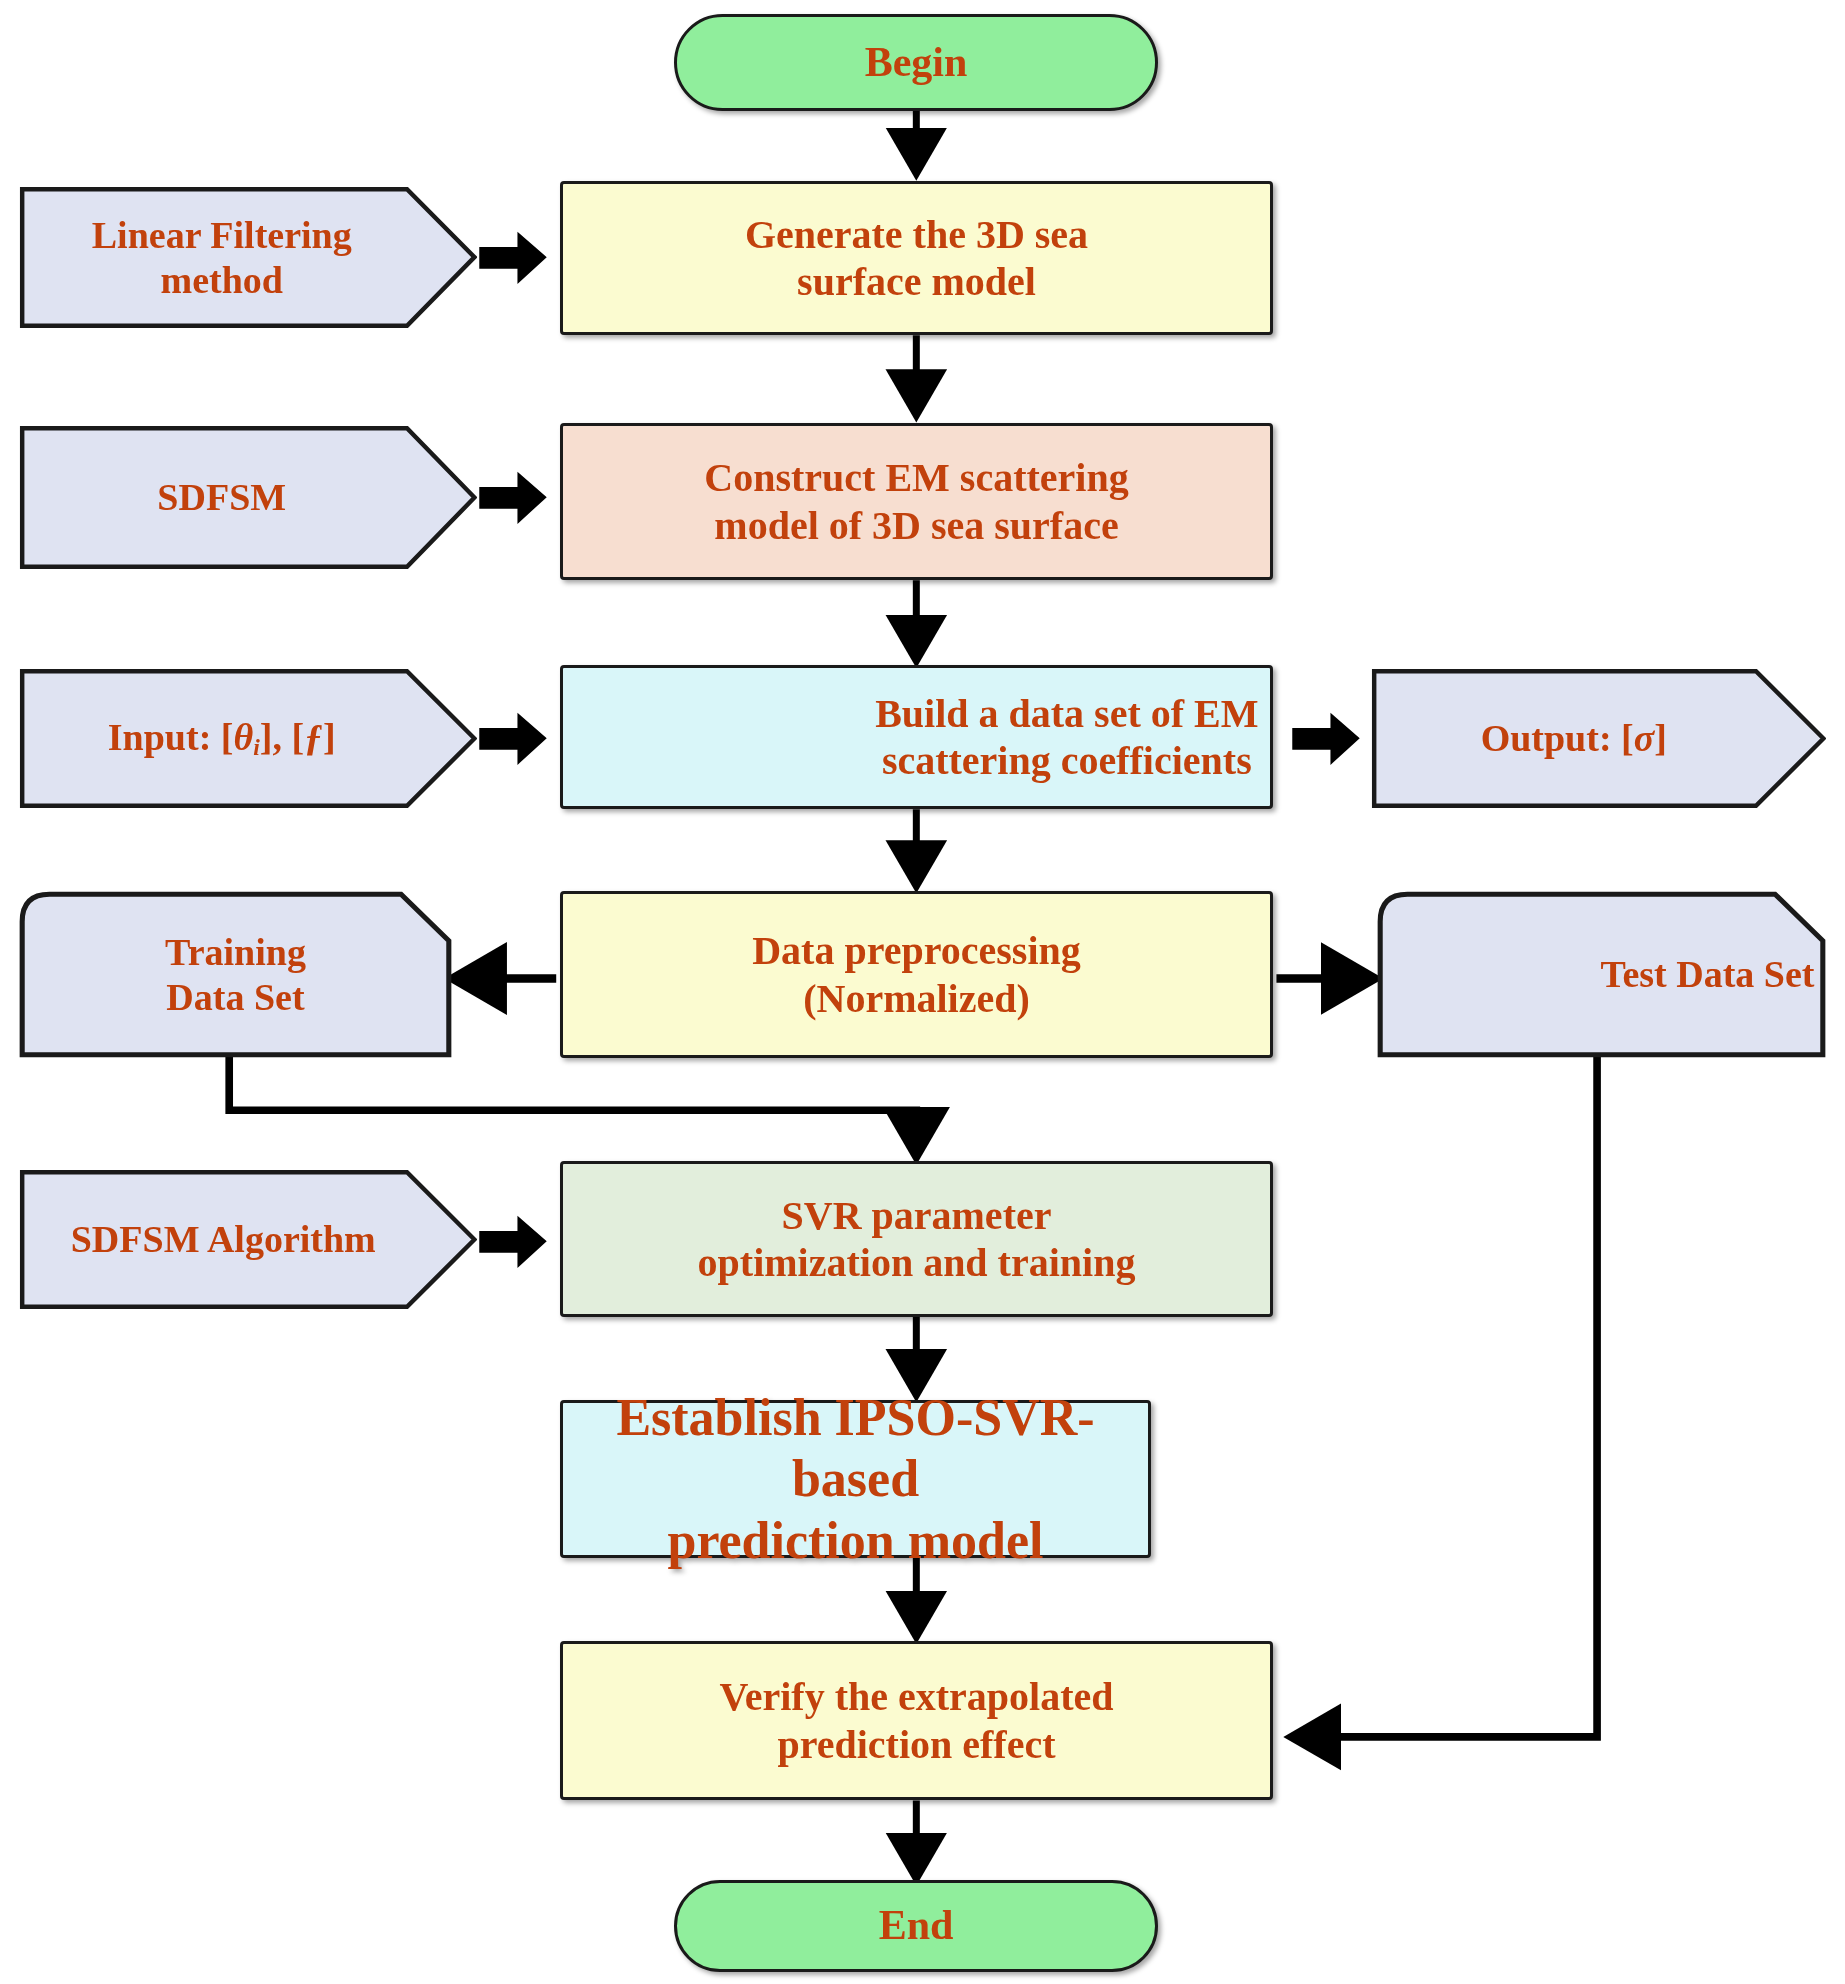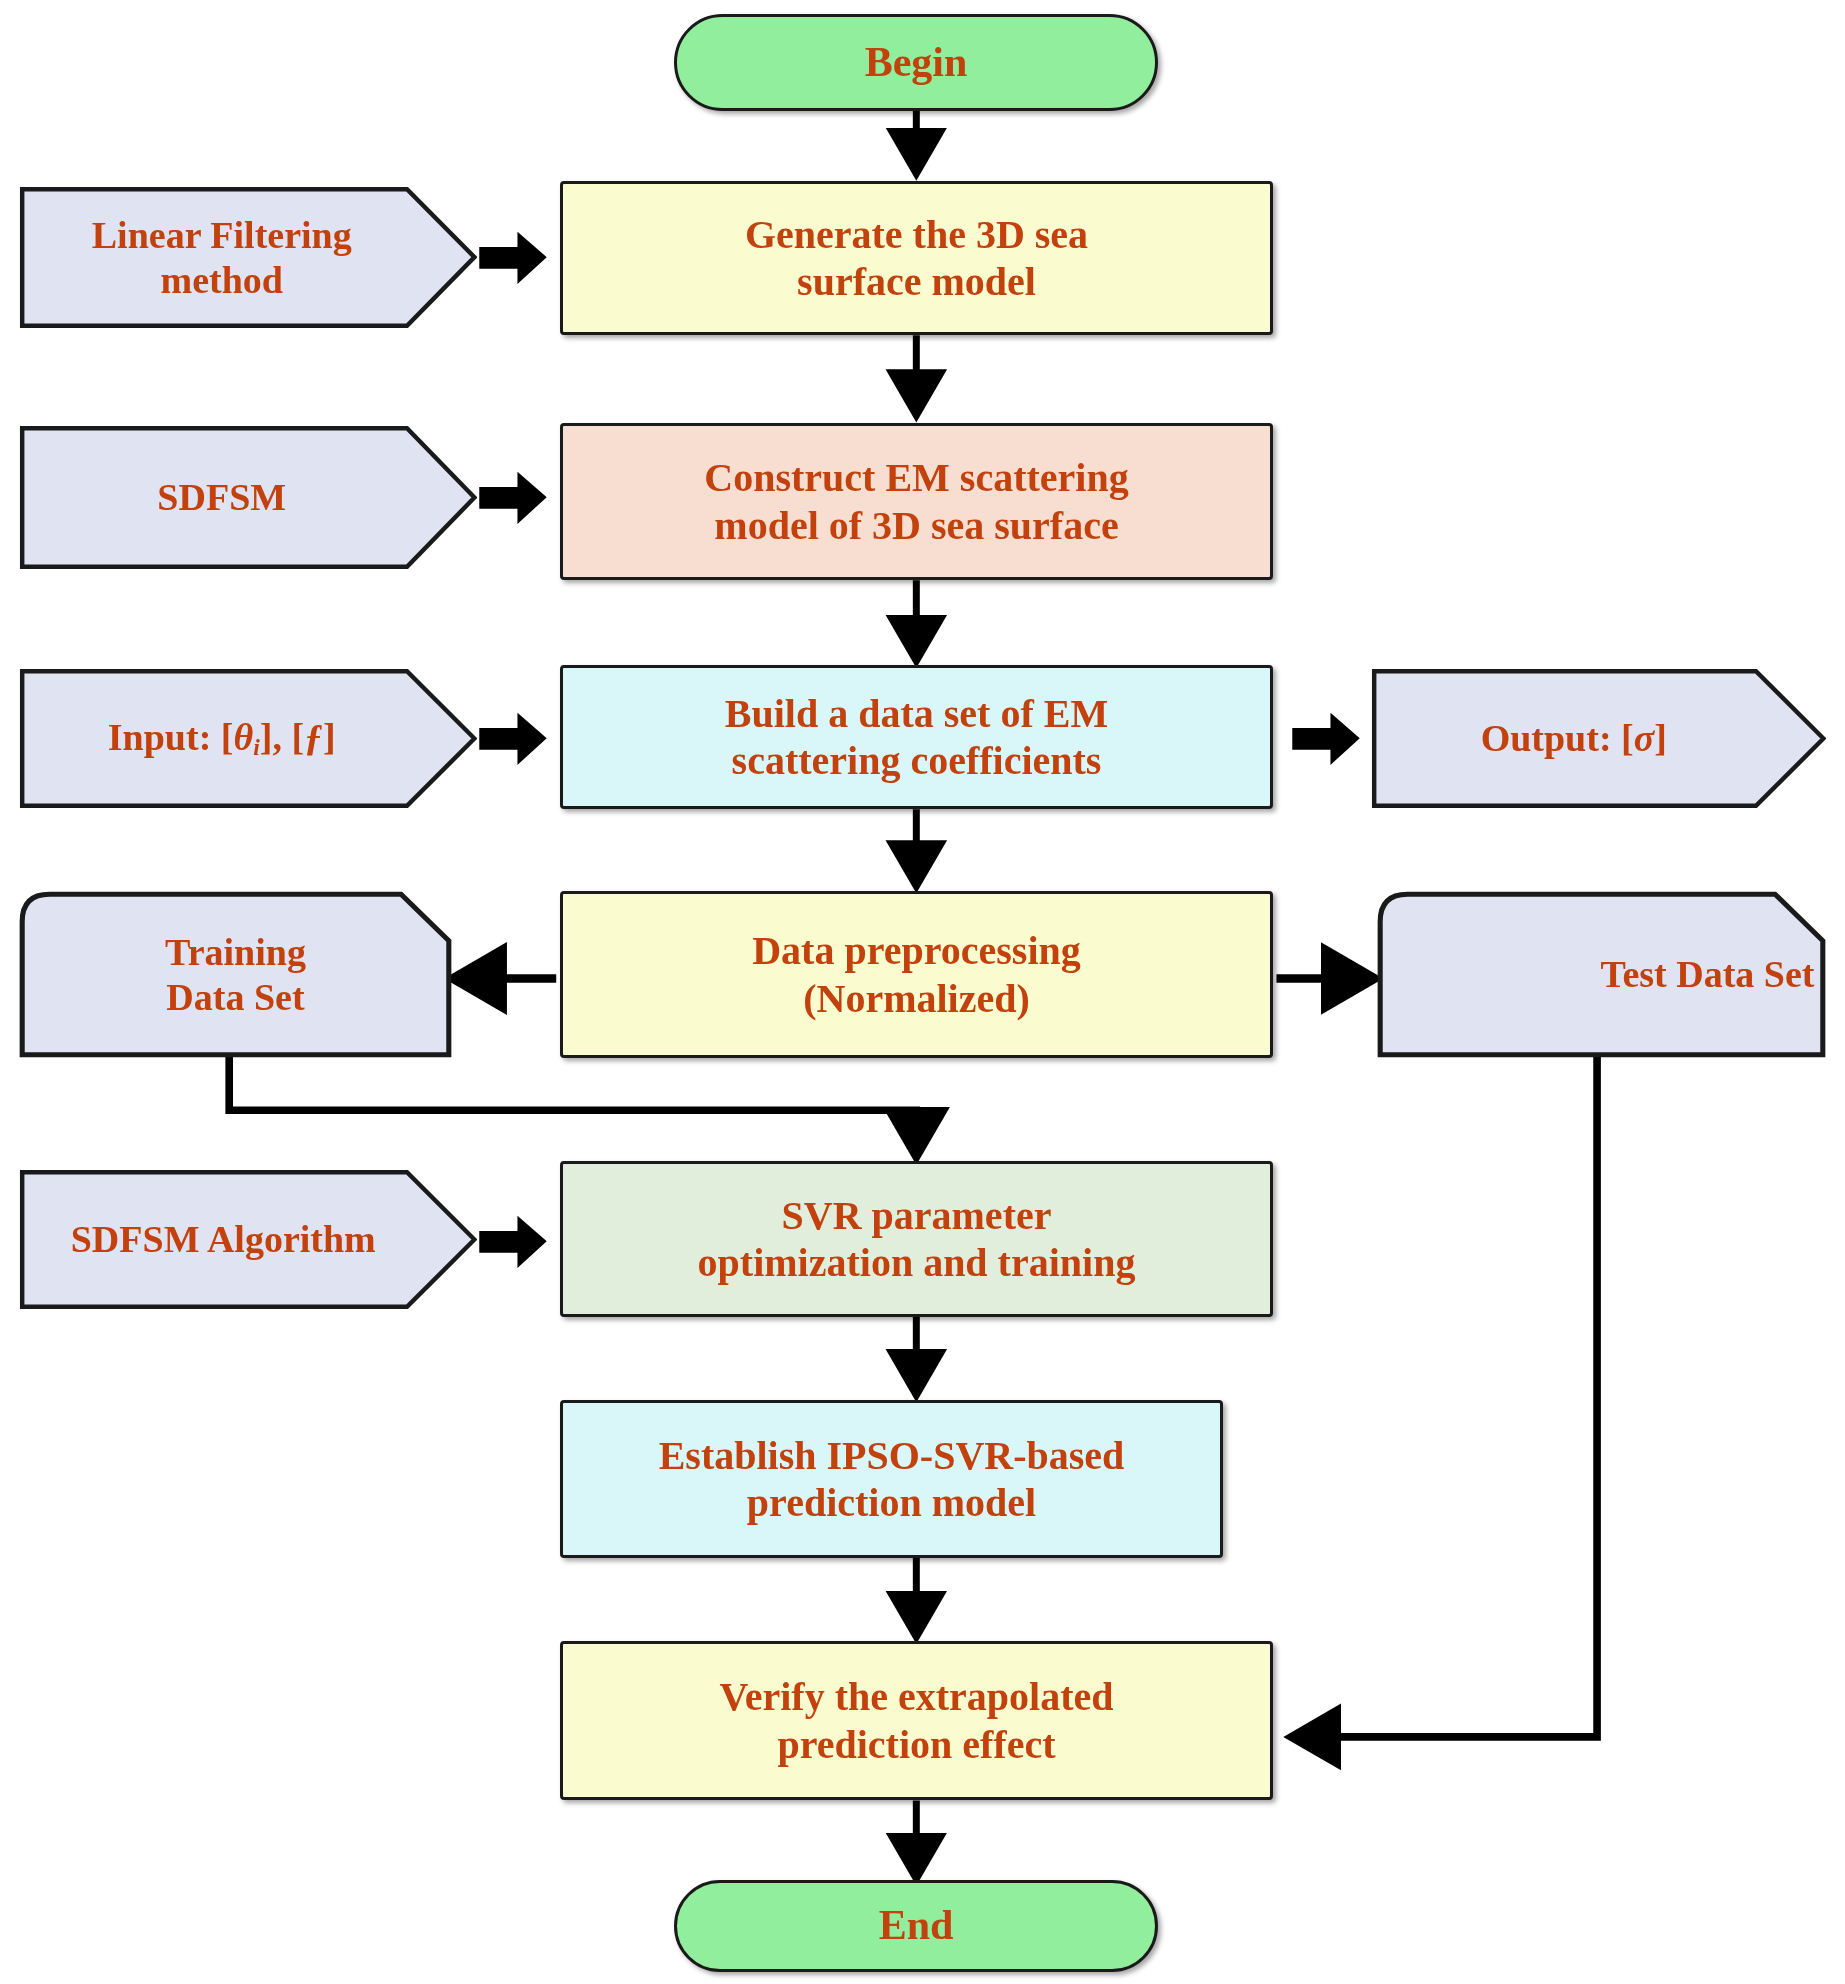--- a/index.html
+++ b/index.html
@@ -183,21 +183,21 @@
     </svg>
     <span class="txt" style="padding-right:64px;">Input:&nbsp;[<span class="math-i">θ</span><sub class="mini">i</sub>],&nbsp;[<span class="math-i">ƒ</span>]</span>
   </div>
 
   <div class="fatarrow" style="left:478px; top:705px; width:70px; height:67px;">
     <svg viewBox="0 0 110 105" width="70" height="67">
       <path d="M2,36 L62,36 L62,12 L108,52 L62,94 L62,70 L2,70 Z" fill="#000"></path>
     </svg>
   </div>
 
-  <div class="node process" style="left:560px; top:665px; width:713px; height:144px; background:#d9f6f9; font-size:40px;">
+  <div class="node process" style="left:560px; top:665px; width:713px; height:144px; background:#d9f6f9; font-size:40px;justify-content:flex-end;">
     <span class="txt">Build a data set of EM
 scattering coefficients</span>
   </div>
 
   <div class="fatarrow" style="left:1291px; top:705px; width:70px; height:67px;">
     <svg viewBox="0 0 110 105" width="70" height="67">
       <path d="M2,36 L62,36 L62,12 L108,52 L62,94 L62,70 L2,70 Z" fill="#000"></path>
     </svg>
   </div>
 
@@ -239,21 +239,21 @@
     <svg viewBox="0 0 110 105" width="70" height="67">
       <path d="M2,36 L62,36 L62,12 L108,52 L62,94 L62,70 L2,70 Z" fill="#000"></path>
     </svg>
   </div>
 
   <div class="node process" style="left:560px; top:1161px; width:713px; height:156px; background:#e2eedc; font-size:40px;align-items:center;">
     <span class="txt">SVR parameter
 optimization and training</span>
   </div>
 
-  <div class="node process" style="left:560px; top:1400px; width:663px; height:158px; background:#d9f6f9; font-size:40px;">
+  <div class="node process" style="left:560px; top:1400px; width:591px; height:158px; background:#d9f6f9; font-size:52px;">
     <span class="txt">Establish IPSO-SVR-based
 prediction model</span>
   </div>
 
   <div class="node process" style="left:560px; top:1641px; width:713px; height:159px; background:#fbfbd0; font-size:40px;">
     <span class="txt">Verify the extrapolated
 prediction effect</span>
   </div>
 
   <div class="node stadium" style="left:674px; top:1880px; width:484px; height:92px; background:#90ee9c; font-size:42px;">

